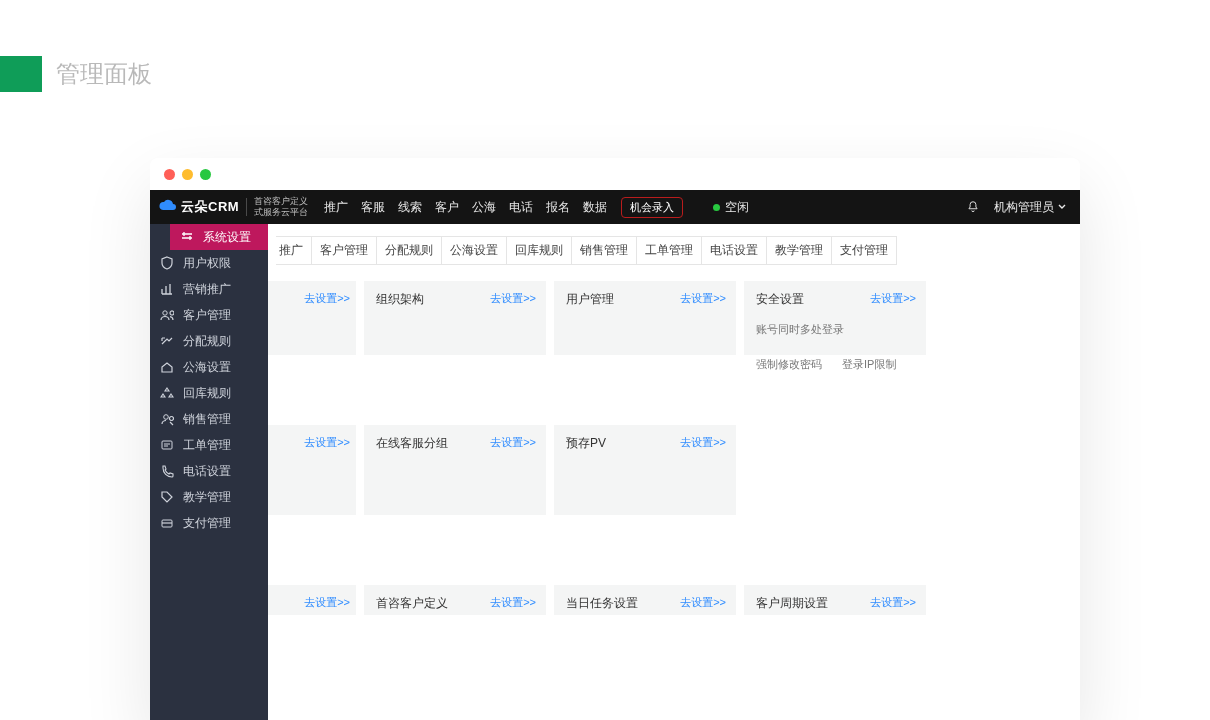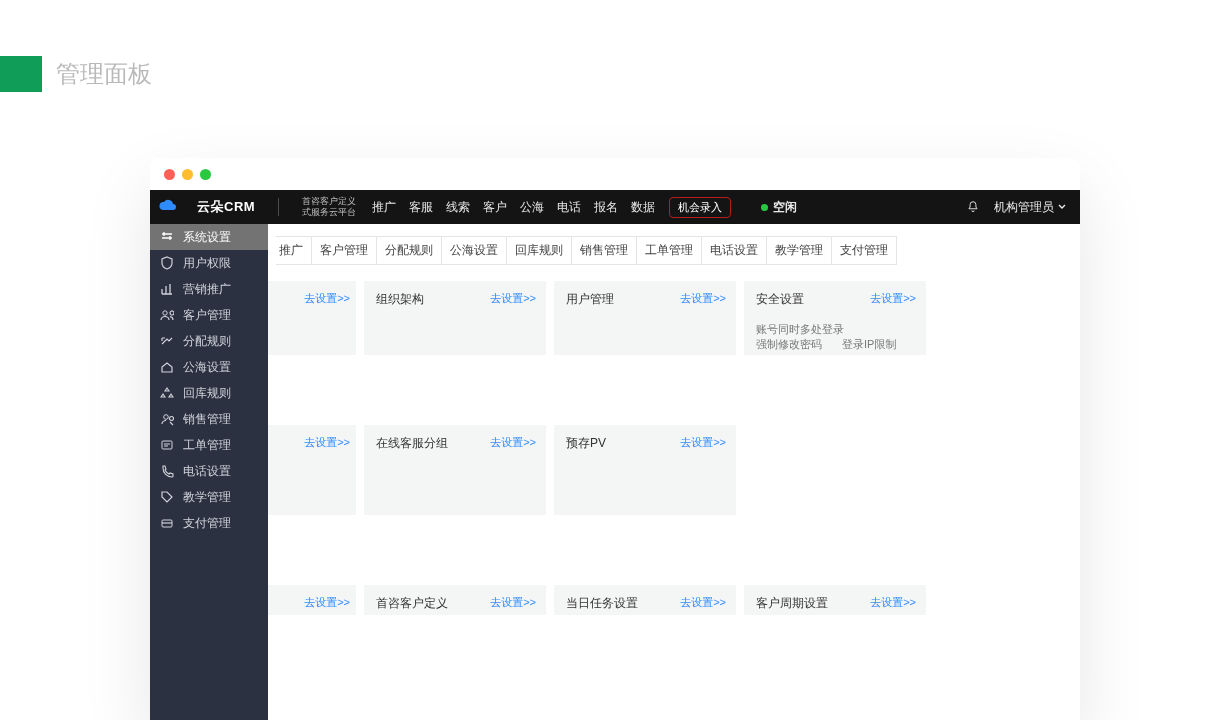--- a/index.html
+++ b/index.html
@@ -72,41 +72,40 @@
       display: flex;
       align-items: center;
       font-size: 12px;
       padding-left: 8px;
       padding-right: 14px;
     }
     .logo {
       display: flex;
       align-items: center;
       margin-right: 8px;
-      gap: 16px;
     }
     .logo svg { flex: none; }
     .logo-text1 { color: #fff; font-weight: 700; font-size: 13px; margin-left: 3px; letter-spacing: 0.5px; }
     .logo-sep { width:1px; height:18px; background:#4a4a4a; margin: 0 7px; }
     .logo-tag { font-size: 9px; line-height: 11px; color: #bdbdbd; }
 
     .topnav { display: flex; gap: 13px; margin-left: 8px; }
     .topnav span { color: #e8e8e8; cursor: pointer; }
 
     .rec-btn {
       border: 1px solid #b91c1c;
       border-radius: 4px;
       padding: 2px 8px;
       font-size: 11px;
       margin-left: 14px;
       color: #fff;
     }
 
     .spacer { flex: 1; }
-    .status { display: flex; align-items: center; gap: 5px; margin-left: 30px; font-weight: bold; }
+    .status { display: flex; align-items: center; gap: 5px; margin-left: 30px; }
     .status-dot { width: 7px; height: 7px; background: #28c840; border-radius: 50%; }
 
     .right-area { display: flex; align-items: center; gap: 14px; }
     .bell { width: 14px; height: 14px; }
 
     .admin { display: flex; align-items: center; gap: 4px; cursor:pointer; }
 
     
     .body {
       display: flex;
@@ -124,21 +123,21 @@
       flex-direction: column;
     }
     .side-item {
       display: flex;
       align-items: center;
       height: 26px;
       padding-left: 10px;
       gap: 9px;
       cursor: pointer;
     }
-    .side-item.active { background: #737373; color: #fff; }
+    .side-item.active { background: #be185d; color: #fff; margin-left: 20px; }
     .side-icon { width: 14px; height: 14px; display:flex; align-items:center; justify-content:center; }
     .side-icon svg { stroke: currentColor; fill: none; }
 
     .content {
       flex: 1;
       background: #fff;
       position: relative;
       overflow: hidden;
     }
 
@@ -171,21 +170,21 @@
       width: 182px;
       height: 74px;
       background: #f4f5f5;
       position: relative;
       padding: 10px 12px;
       font-size: 12px;
     } 
     .card-title { color: #333; font-weight: 500; }
     .card-link { position: absolute; right: 10px; top: 10px; font-size: 11px; color: #2f8cff; cursor: pointer; }
     .card-sub { margin-top: 14px; color: #777; font-size: 11px; }
-    .card-subrow { display:flex; gap:20px; margin-top:0; color:#777; font-size:11px;}
+    .card-subrow { display:flex; gap:20px; margin-top:20px; color:#777; font-size:11px;}
 
     .row-outer {
       display: flex;
       align-items: flex-start;
       margin-top: 24px;
     }
     .row-outer.first { margin-top: 16px; }
 
     .peek {
       width: 88px; 

